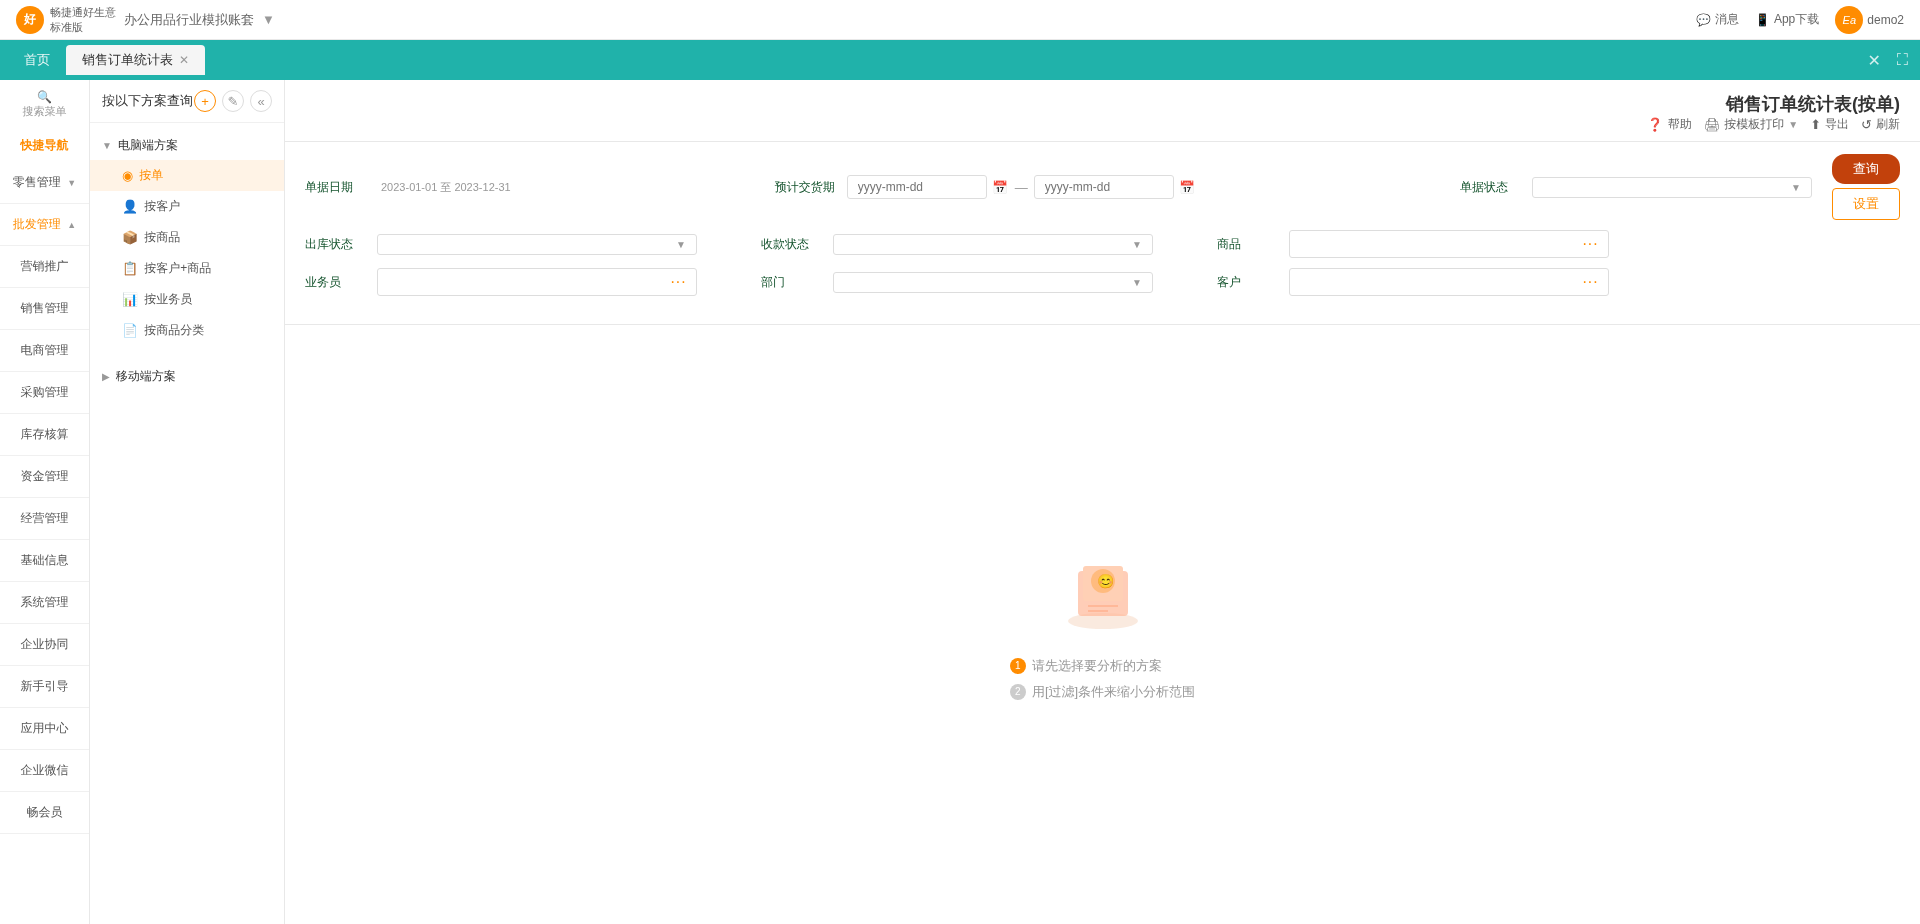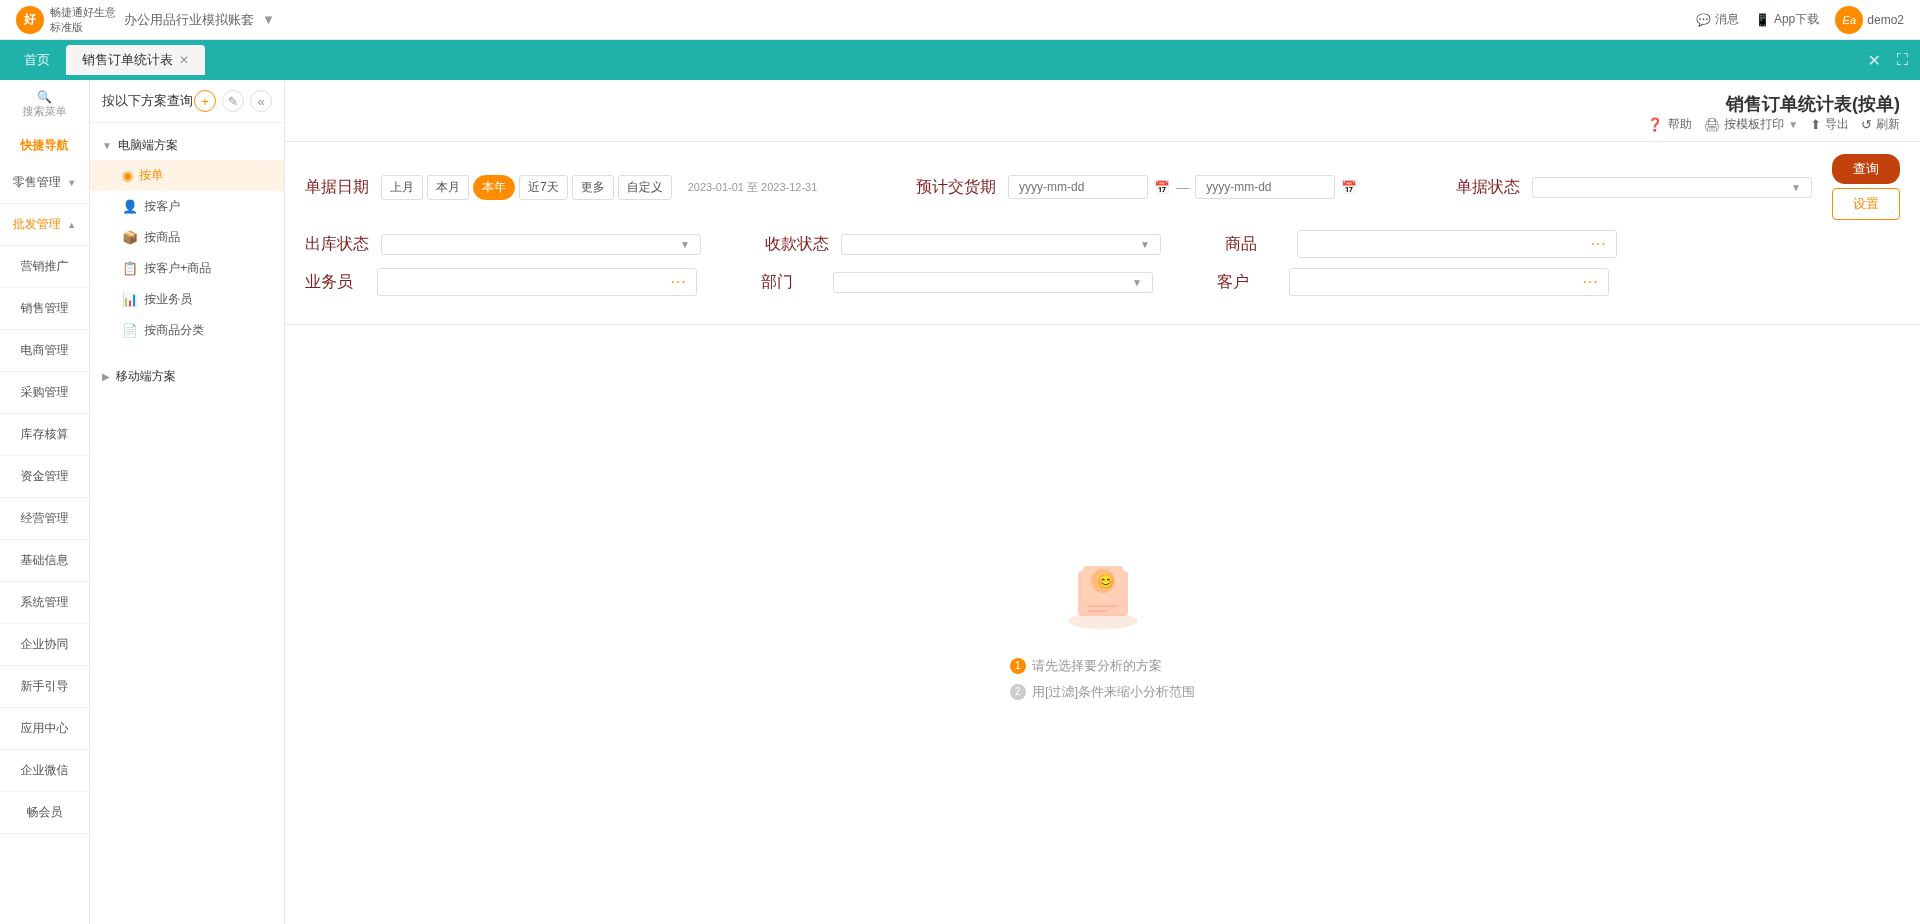--- a/index.html
+++ b/index.html
@@ -300,22 +300,22 @@
       flex-shrink: 0;
     }
     .filter-row {
       display: flex;
       align-items: center;
       gap: 12px;
       margin-bottom: 10px;
     }
     .filter-row:last-child { margin-bottom: 16px; }
     .filter-label {
-      font-size: 16px;
-      color: #7f1d1d;
+      font-size: 12px;
+      color: #14532d;
       white-space: nowrap;
       min-width: 60px;
     }
     .filter-date-btns {
       display: flex;
       align-items: center;
       gap: 4px;
     }
     .date-btn {
       padding: 3px 8px;
@@ -622,28 +622,20 @@
             <span class="icon">↺</span>
             <span>刷新</span>
           </div>
         </div>
       </div>
 
       <div class="filter-area">
 
         <div class="filter-row">
           <span class="filter-label">单据日期</span>
-          <div class="filter-date-btns">
-            <button class="date-btn">上月</button>
-            <button class="date-btn">本月</button>
-            <button class="date-btn active">本年</button>
-            <button class="date-btn">近7天</button>
-            <button class="date-btn">更多</button>
-            <button class="date-btn">自定义</button>
-          </div>
           <span class="date-range-text">2023-01-01 至 2023-12-31</span>
 
           <div style="flex:1;"></div>
 
           <span class="filter-label">预计交货期</span>
           <div style="display:flex;align-items:center;gap:6px;">
             <input class="filter-input" type="text" style="width: 130px;" placeholder="yyyy-mm-dd">
             <span class="date-icon">📅</span>
             <span class="dash">—</span>
             <input class="filter-input" type="text" style="width: 130px;" placeholder="yyyy-mm-dd">

